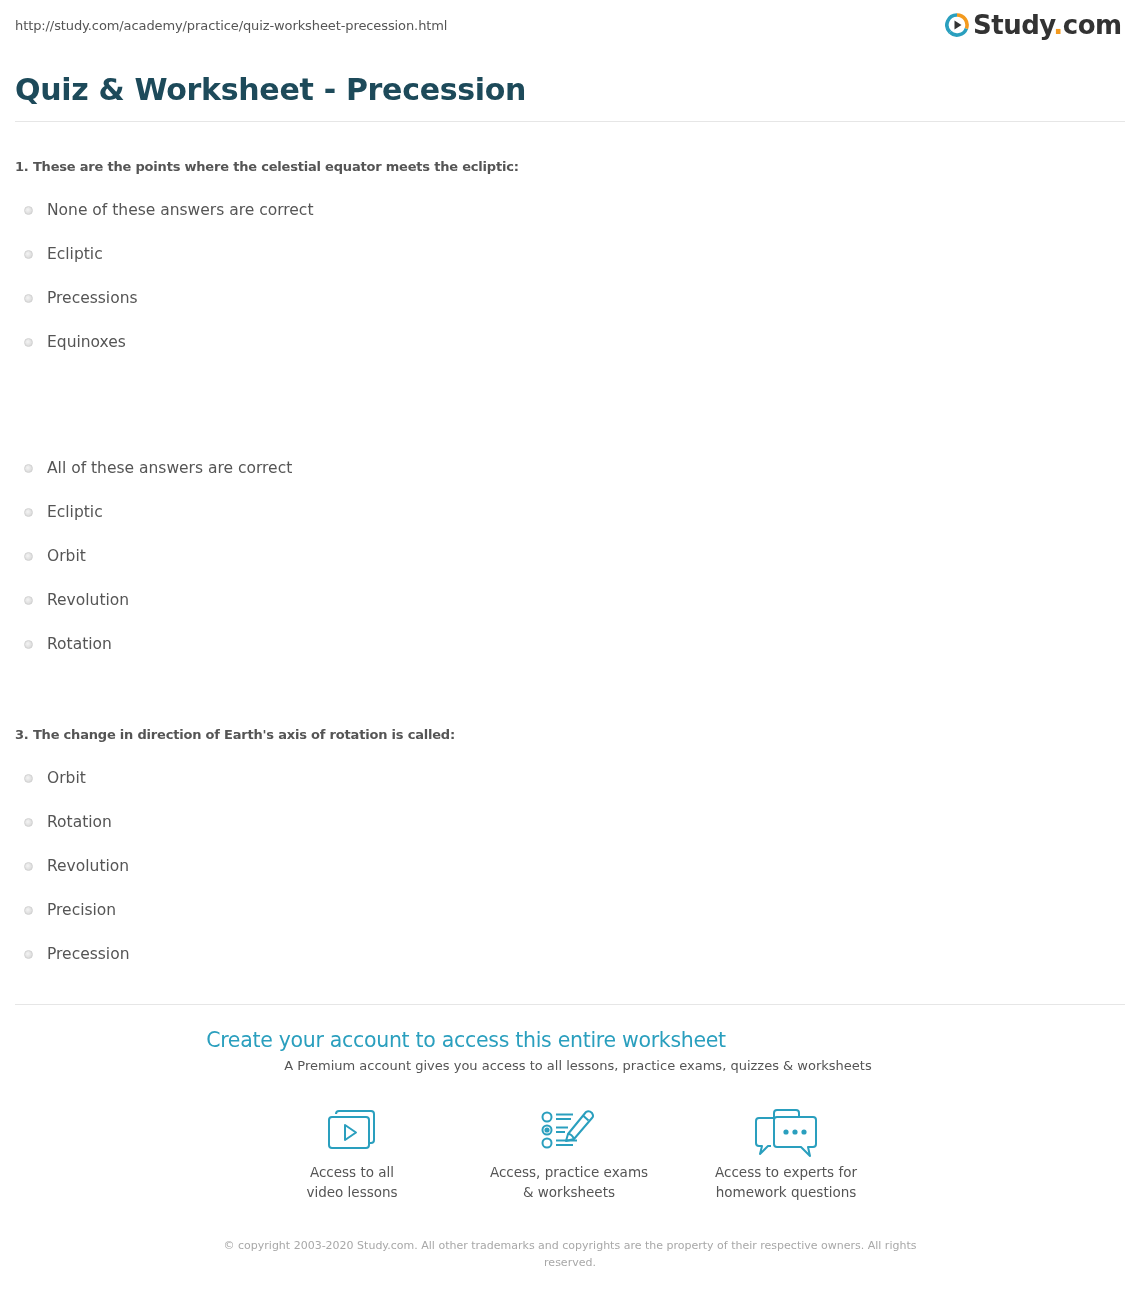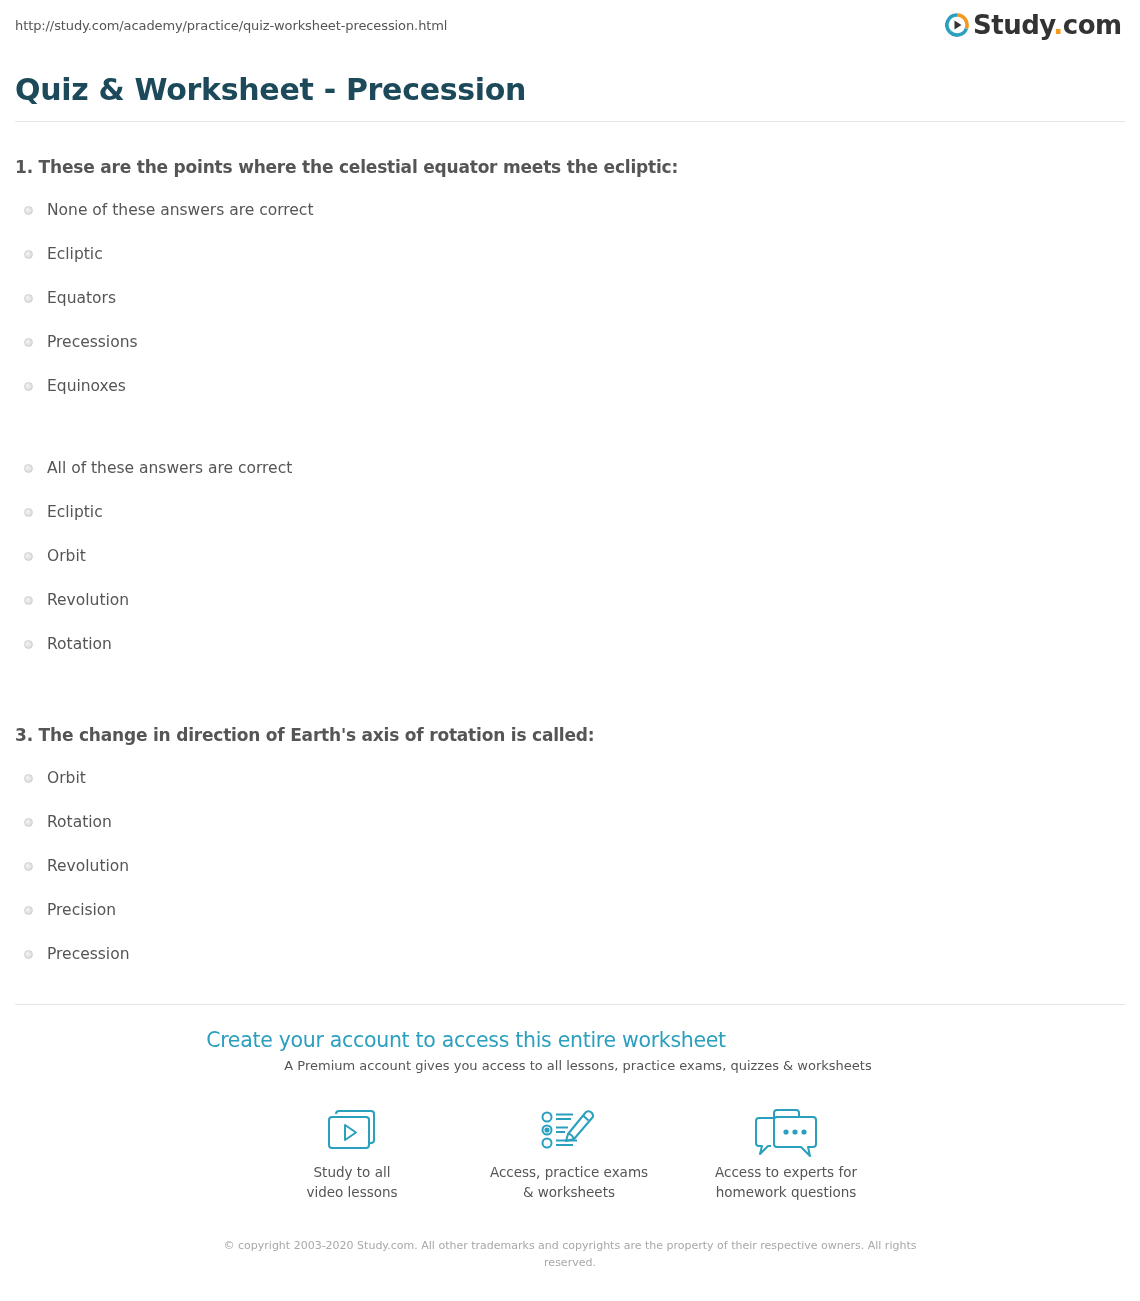--- a/index.html
+++ b/index.html
@@ -60,21 +60,21 @@
       height: 1px;
       background: #e6e6e6;
     }
     .question {
       position: absolute;
       left: 15px;
       width: 1110px;
     }
     .q-text {
       margin: 0;
-      font-size: 17px;
+      font-size: 13px;
       font-weight: bold;
       color: #555555;
       line-height: 26px;
       letter-spacing: -0.2px;
     }
     .answers {
       list-style: none;
       margin: 0;
       padding: 0;
     }
@@ -178,24 +178,20 @@
     <li class="answer">
         <span class="radio"></span>
         <span class="a-label">None of these answers are correct</span>
       </li>
     <li class="answer">
         <span class="radio"></span>
         <span class="a-label">Ecliptic</span>
       </li>
     <li class="answer">
         <span class="radio"></span>
-        <span class="a-label">Equators</span>
-      </li>
-    <li class="answer">
-        <span class="radio"></span>
         <span class="a-label">Precessions</span>
       </li>
     <li class="answer">
         <span class="radio"></span>
         <span class="a-label">Equinoxes</span>
       </li>
   </ul>
 </div>
 
 <div class="question" style="top:438px;">
@@ -256,21 +252,21 @@
 
 <div class="feature" style="left:252px;">
   <span>
     <svg width="52" height="44" viewBox="0 0 52 44" fill="none" stroke="#2a9fbe" stroke-width="2">
       <path d="M10 6 Q10 3 13 3 L45 3 Q48 3 48 6 L48 32 Q48 35 45 35 L44 35"></path>
       <rect x="3" y="9" width="40" height="31" rx="3"></rect>
       <path d="M19 17 L30 24.5 L19 32 Z" stroke-linejoin="round"></path>
     </svg>
   </span>
   <div class="feature-label">
-    <div>Study to all</div>
+    <div>Access to all</div>
     <div>video lessons</div>
   </div>
 </div>
 
 <div class="feature" style="left:469px;">
   <span>
     <svg width="56" height="44" viewBox="0 0 56 44" fill="none" stroke="#2a9fbe" stroke-width="2">
       <circle cx="6" cy="9" r="4.5"></circle>
       <circle cx="6" cy="22" r="4.5"></circle>
       <circle cx="6" cy="22" r="1.6" fill="#2a9fbe"></circle>

